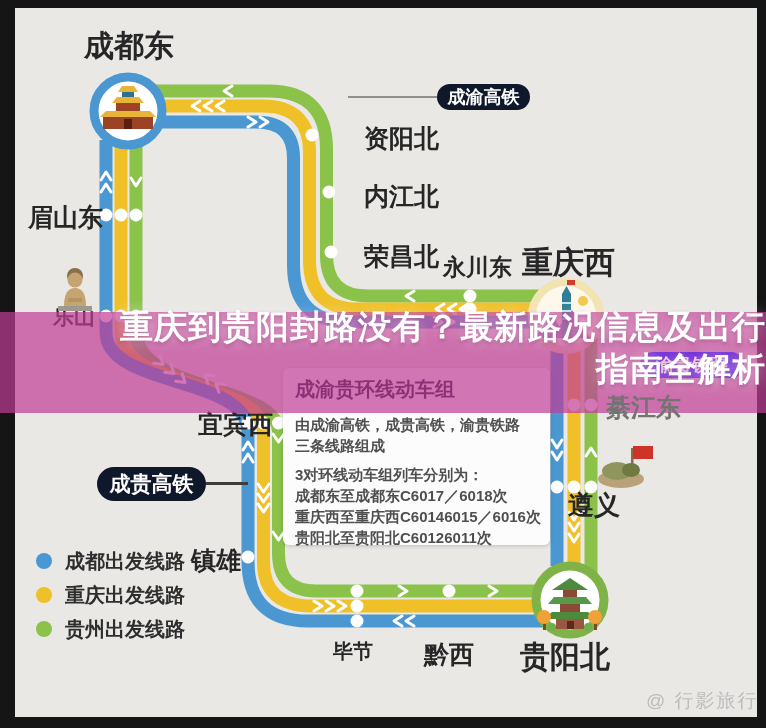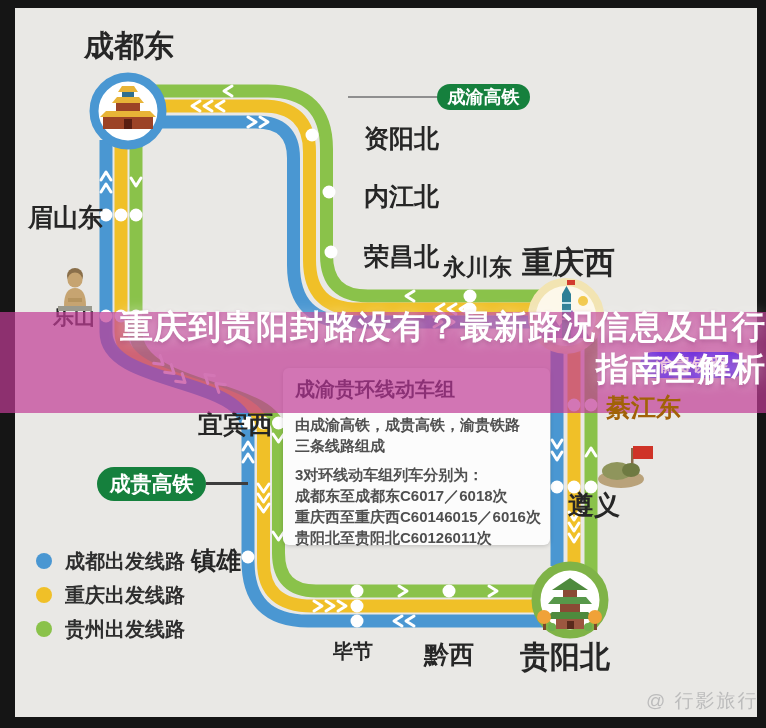--- a/index.html
+++ b/index.html
@@ -17,21 +17,21 @@
   .l-rongchangbei{left:364px;top:240px;font-size:25px;}
   .l-yongchuandong{left:443px;top:252px;font-size:23px;}
   .l-chongqingxi{left:522px;top:242px;font-size:31px;font-weight:800;}
   .l-yibinxi{left:170px;top:408px;font-size:25px;margin-left:28px;}
   .l-zhenxiong{left:191px;top:544px;font-size:25px;}
   .l-bijie{left:333px;top:638px;font-size:20px;}
   .l-qianxi{left:424px;top:638px;font-size:25px;}
   .l-guiyangbei{left:520px;top:637px;font-size:30px;font-weight:800;}
   .l-zunyi{left:568px;top:488px;font-size:26px;}
   
-  .pill{position:absolute;background:#15803d;color:#fff;display:flex;align-items:center;
+  .pill{position:absolute;background:#0f172a;color:#fff;display:flex;align-items:center;
         justify-content:center;font-weight:700;z-index:3;}
   .p-chengyu{left:437px;top:84px;width:93px;height:26px;border-radius:13px;font-size:18px;}
   .p-chenggui{left:97px;top:467px;width:109px;height:34px;border-radius:17px;font-size:21px;}
   .conn1{left:348px;top:96px;width:89px;height:2px;background:#8f8f8f;z-index:2;}
   .conn2{left:206px;top:482px;width:42px;height:3px;background:#3d3d3d;z-index:2;}
   
   .legend{left:36px;top:544px;z-index:3;}
   .leg-row{display:flex;align-items:center;height:34px;}
   .leg-dot{width:16px;height:16px;border-radius:50%;margin-right:13px;}
   .leg-dot.c1{background:#4a97d2;} .leg-dot.c2{background:#f0c028;} .leg-dot.c3{background:#8ac24a;}
@@ -47,21 +47,21 @@
   
   .frame{left:0;top:0;width:766px;height:728px;box-sizing:border-box;z-index:40;pointer-events:none;
          border-style:solid;border-color:#151515;border-width:8px 9px 11px 15px;}
   
   .overlay{left:0;top:312px;width:766px;height:101px;background:rgba(193,60,150,0.70);z-index:50;}
   .title-wrap{left:0;top:312px;width:766px;height:71px;z-index:60;display:flex;flex-direction:column;
               align-items:flex-end;justify-content:center;}
   .title-line{color:#ffffff;font-weight:900;font-size:33px;line-height:42px;letter-spacing:1px;white-space:nowrap;
               text-shadow:0 0 14px rgba(255,255,255,.55),0 2px 4px rgba(120,20,90,.45);}
   
-  .ghost-stn{position:absolute;left:606px;top:391px;font-size:25px;font-weight:700;color:#a16207;z-index:55;white-space:nowrap;text-align:center;}
+  .ghost-stn{position:absolute;left:606px;top:391px;font-size:25px;font-weight:700;color:#737373;z-index:55;white-space:nowrap;text-align:center;}
   .ghost-pill{position:absolute;left:640px;top:352px;width:104px;height:26px;border-radius:13px;background:#6d28d9;
               color:#f2c6e2;display:flex;align-items:center;justify-content:center;font-size:18px;font-weight:700;z-index:55;}
   
   .icon{z-index:4;}
 </style>
 </head>
 <body>
 
 <div class="stage">
 

